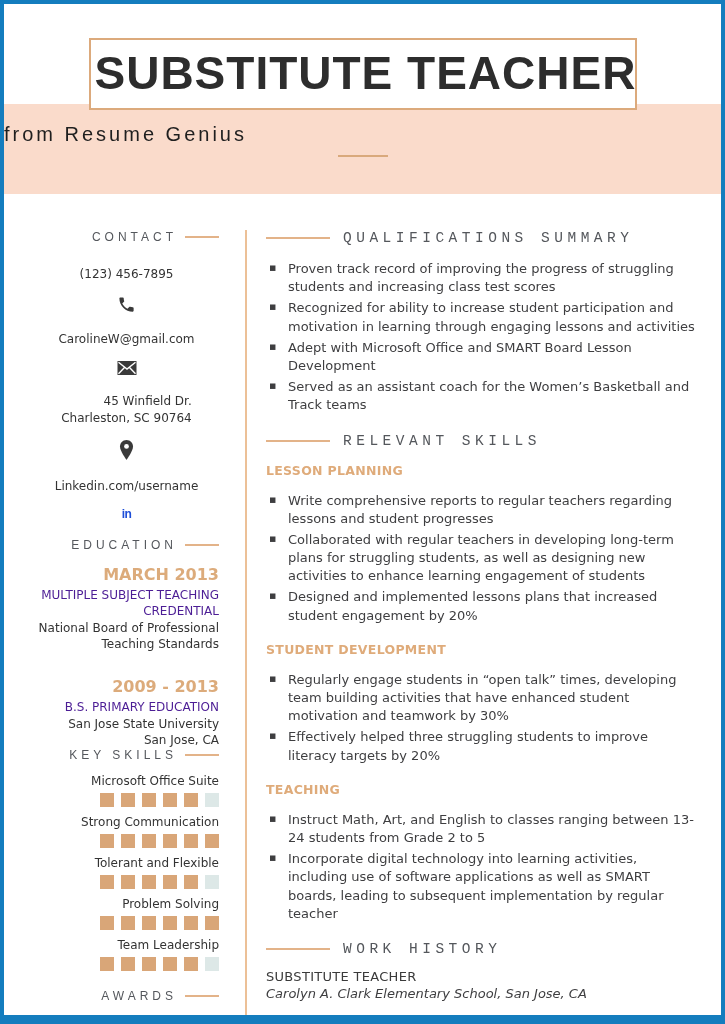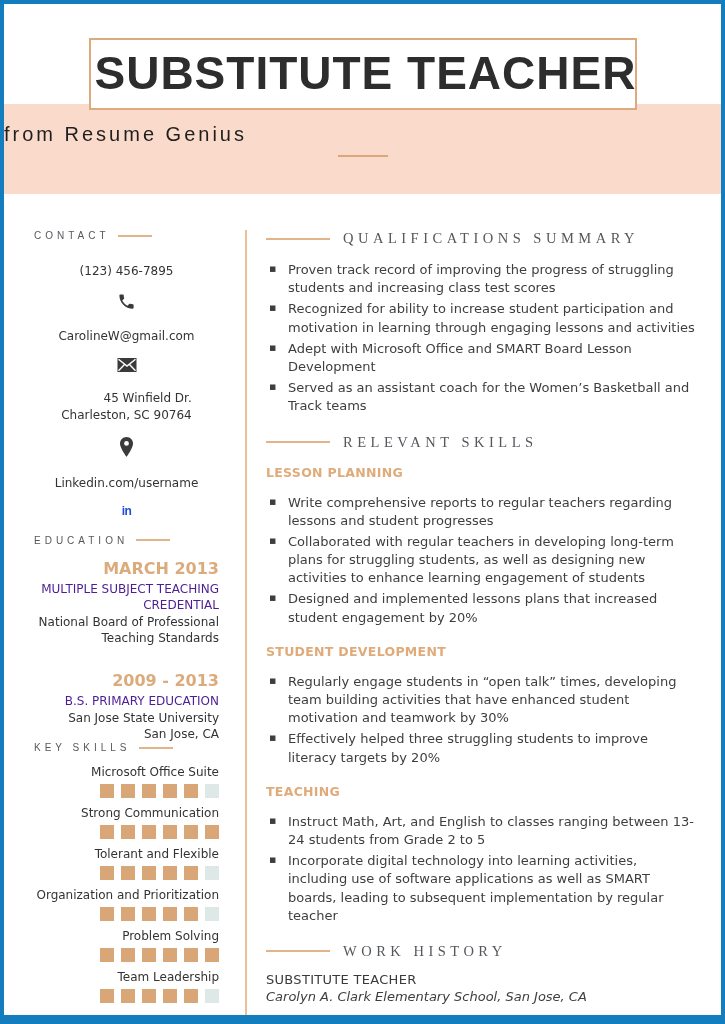--- a/index.html
+++ b/index.html
@@ -27,25 +27,25 @@
     position:relative; z-index:1; margin-top:13px; text-align:left;
     font-family:"Liberation Sans", sans-serif;
     font-size:20px; letter-spacing:3px; color:#1f1f1f;
   }
   .subtitle-line { position:relative; z-index:1; width:50px; height:2px; background:#d9a97c; margin:9px auto 0; }
   
   .content { display:flex; align-items:flex-start; padding:36px 24px 0 30px; height:855px; }
   .sidebar { width:185px; flex:none; text-align:right; font-size:12px; color:#333333; }
   .main { flex:1; margin-left:26px; border-left:2px solid #ecc097; padding-left:19px; min-height:775px; }
   
-  .side-heading { display:flex; align-items:center; gap:8px;
-    font-family:"Liberation Sans", sans-serif; font-size:10px; letter-spacing:4px;
+  .side-heading { display:flex; align-items:center; justify-content:flex-end; gap:8px;
+    font-family:"Liberation Sans", sans-serif; font-size:12px; letter-spacing:4px;
     color:#54575c; white-space:nowrap; }
   .main-heading { display:flex; align-items:center; gap:13px;
-    font-family:Liberation Serif, serif; font-size:14.5px; letter-spacing:4.5px;
+    font-family:Liberation Mono, monospace; font-size:14.5px; letter-spacing:4.5px;
     color:#54575c; white-space:nowrap; }
   .dash { height:2px; background:#e3b389; flex:none; }
   .dash-side { width:34px; }
   .dash-main { width:64px; }
   
   .contact-items { margin-top:22px; }
   .contact-row { display:flex; justify-content:flex-end; align-items:center; gap:13px; margin-bottom:17px;flex-direction:column; }
   .contact-text { white-space:pre-line; line-height:1.35; }
   .cicon { width:20px; flex:none; display:flex; justify-content:center; align-items:center; }
   .cicon svg { display:block; }
@@ -191,31 +191,20 @@
             <div class="skill-squares">
               <span class="sq sq-filled"></span>
               <span class="sq sq-filled"></span>
               <span class="sq sq-filled"></span>
               <span class="sq sq-filled"></span>
               <span class="sq sq-filled"></span>
               <span class="sq sq-empty"></span>
             </div>
           </div>
 
-          <div class="skill">
-            <div class="skill-label">Organization and Prioritization</div>
-            <div class="skill-squares">
-              <span class="sq sq-filled"></span>
-              <span class="sq sq-filled"></span>
-              <span class="sq sq-filled"></span>
-              <span class="sq sq-filled"></span>
-              <span class="sq sq-filled"></span>
-              <span class="sq sq-empty"></span>
-            </div>
-          </div>
 
           <div class="skill">
             <div class="skill-label">Problem Solving</div>
             <div class="skill-squares">
               <span class="sq sq-filled"></span>
               <span class="sq sq-filled"></span>
               <span class="sq sq-filled"></span>
               <span class="sq sq-filled"></span>
               <span class="sq sq-filled"></span>
               <span class="sq sq-filled"></span>

